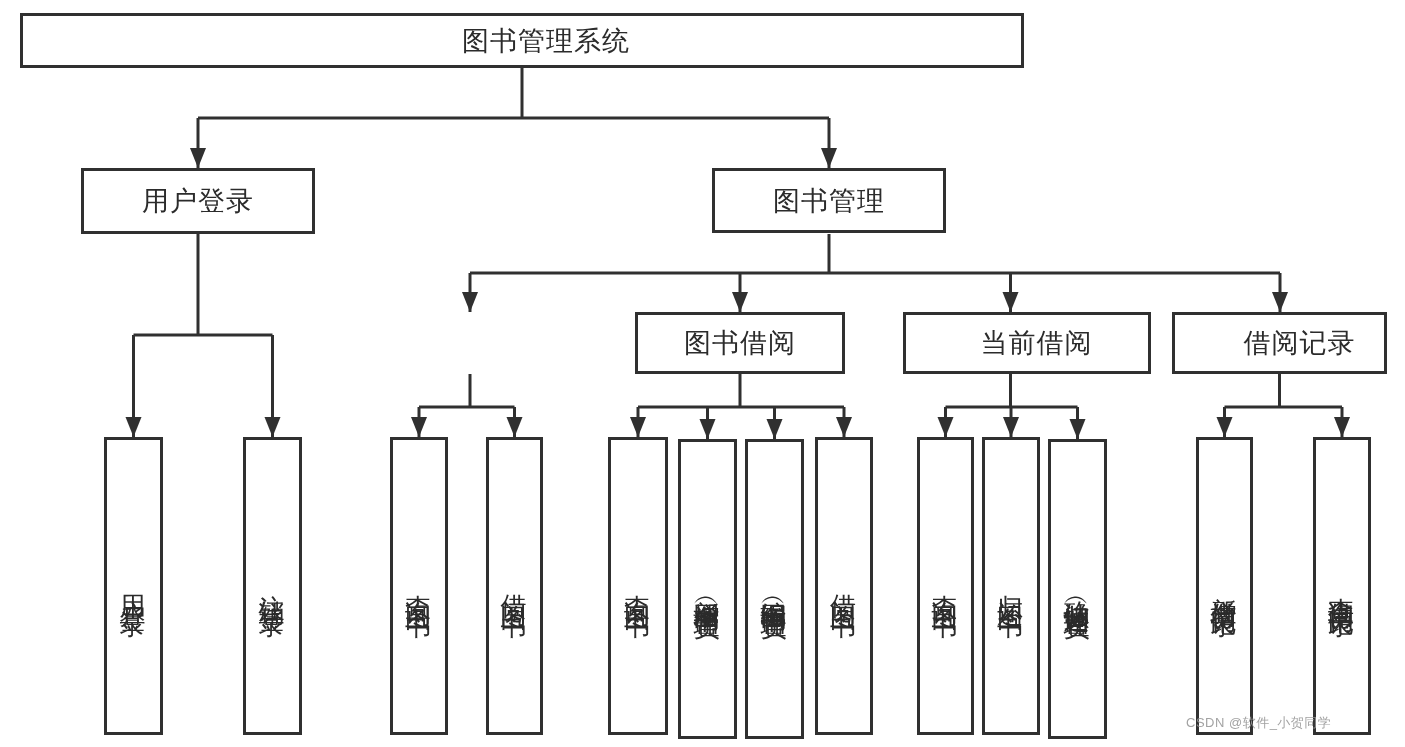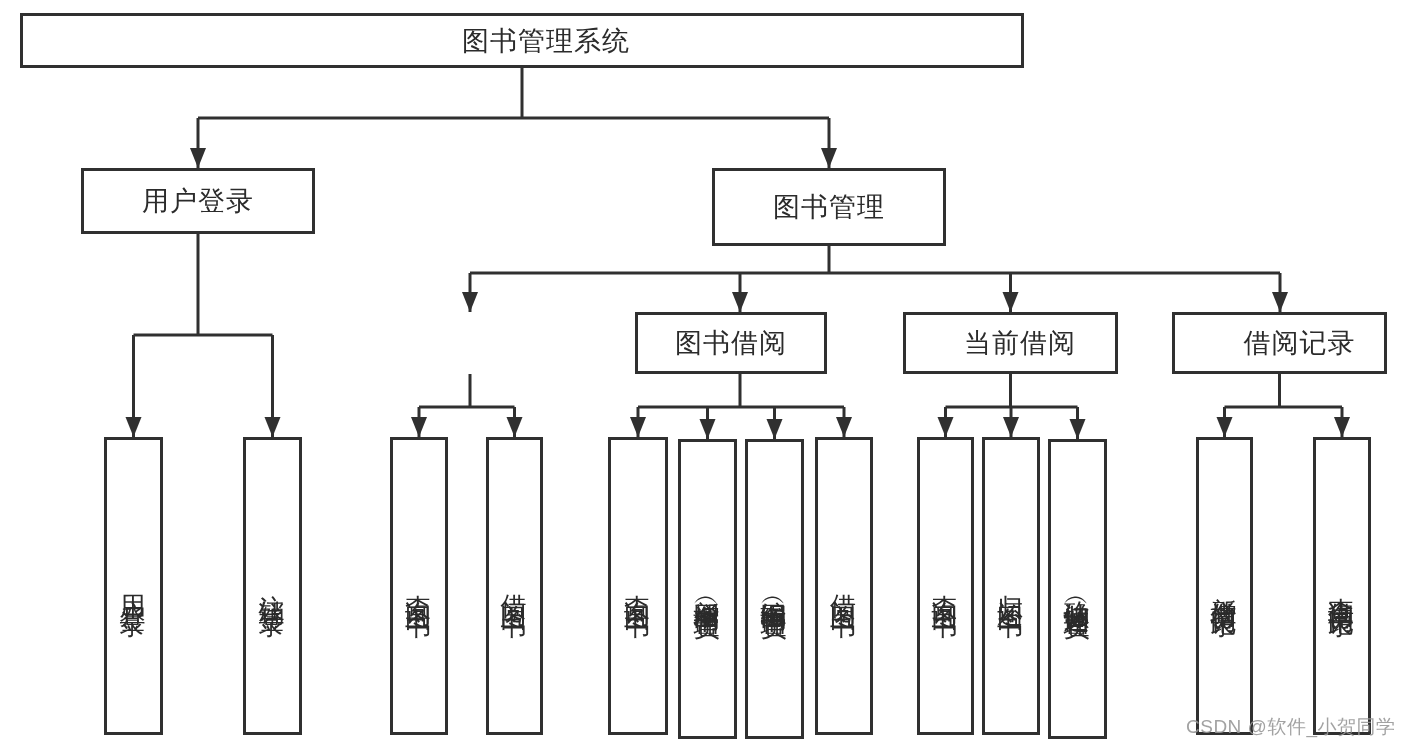--- a/index.html
+++ b/index.html
@@ -37,21 +37,21 @@
     font-size: 26px;
     letter-spacing: 6px;
     white-space: nowrap;
   }
   .leaf.mid span { letter-spacing: 3px; }
   .leaf.long span { letter-spacing: 2px; }
   #watermark {
     position: absolute;
     left: 1186px;
     top: 714px;
-    font-size: 19px;
+    font-size: 13px;
     color: rgba(152,152,152,0.9);
     white-space: nowrap;
     z-index: 5;
     letter-spacing: 0.5px;
   }
 </style>
 </head>
 <body>
 
 <div id="canvas">
@@ -105,28 +105,28 @@
     <line x1="1342" y1="407" x2="1342" y2="437" stroke="#303030" stroke-width="3" marker-end="url(#arrow)"></line>
   </svg>
 
   <div class="box h-label" style="left:20px; top:13px; width:1004px; height:55px;padding-left:48px;">
     <span>图书管理系统</span>
   </div>
 
   <div class="box h-label" style="left:81px; top:168px; width:234px; height:66px;">
     <span>用户登录</span>
   </div>
-  <div class="box h-label" style="left:712px; top:168px; width:234px; height:78px;">
+  <div class="box h-label" style="left:712px; top:168px; width:234px; height:65px;">
     <span>图书管理</span>
   </div>
 
-  <div class="box h-label" style="left:635px; top:312px; width:192px; height:62px;">
+  <div class="box h-label" style="left:635px; top:312px; width:210px; height:62px;">
     <span>图书借阅</span>
   </div>
-  <div class="box h-label" style="left:903px; top:312px; width:215px; height:62px;padding-left:19px;">
+  <div class="box h-label" style="left:903px; top:312px; width:248px; height:62px;padding-left:19px;">
     <span>当前借阅</span>
   </div>
   <div class="box h-label" style="left:1172px; top:312px; width:215px; height:62px;padding-left:40px;">
     <span>借阅记录</span>
   </div>
 
   <div class="box leaf" style="left:104px; top:437px; width:59px; height:298px;">
     <span>用户登录</span>
   </div>
   <div class="box leaf" style="left:243px; top:437px; width:59px; height:298px;">

